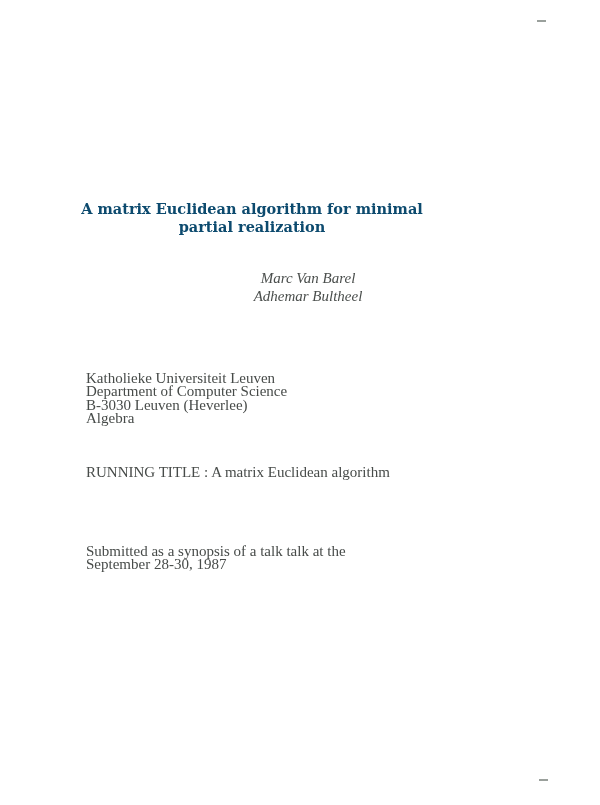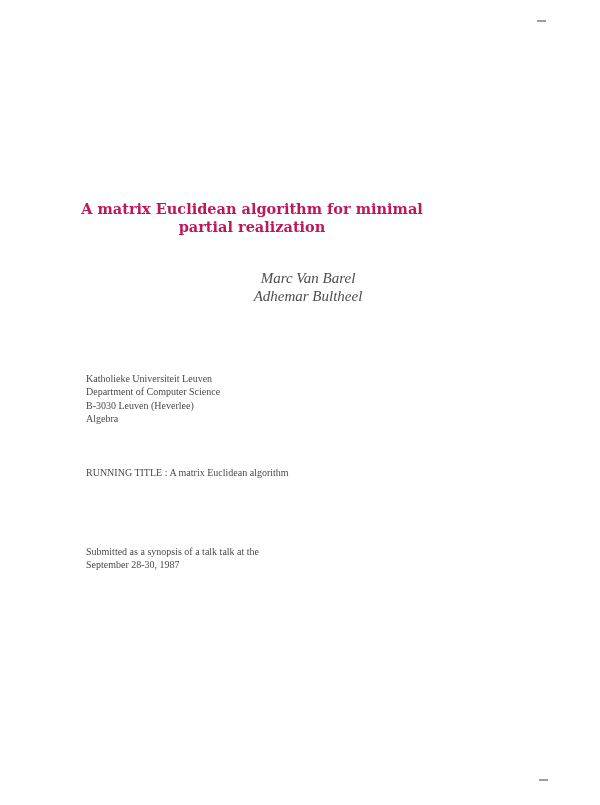--- a/index.html
+++ b/index.html
@@ -3,29 +3,29 @@
 <meta charset="utf-8">
 <style>
   html, body { margin: 0; padding: 0; }
   body {
     width: 600px; height: 805px; background: #ffffff; position: relative; overflow: hidden;
     font-family: "DejaVu Serif", "Liberation Serif", serif; color: #3a3f3c;
   }
   .mark { position: absolute; height: 2px; background: #9aa09c; }
   .title {
     position: absolute; left: 0; width: 504px; top: 200px; text-align: center;
-    font-family: "DejaVu Serif", serif; font-weight: bold; font-size: 14.5px; line-height: 18px; color: #be185d;
+    font-family: "DejaVu Serif", serif; font-weight: bold; font-size: 14.5px; line-height: 18px; color: #0c4a6e;
   }
   .authors {
     position: absolute; left: 0; width: 616px; top: 269px; text-align: center;
     font-family: "Liberation Serif", serif; font-style: italic; font-size: 15px; line-height: 18px; color: #4a4e4c;
   }
   .block {
     position: absolute; left: 86px;
-    font-family: "Liberation Serif", serif; font-size: 10px; line-height: 13.4px; color: #474b49;
+    font-family: "Liberation Serif", serif; font-size: 15px; line-height: 13.4px; color: #474b49;
   }
   .line { display: block; white-space: nowrap; }
 </style>
 </head>
 <body>
 
 <div class="mark" style="left:537px; top:20px; width:9px;"></div>
 <div class="mark" style="left:539px; top:779px; width:9px;"></div>
 
 <div class="title">

